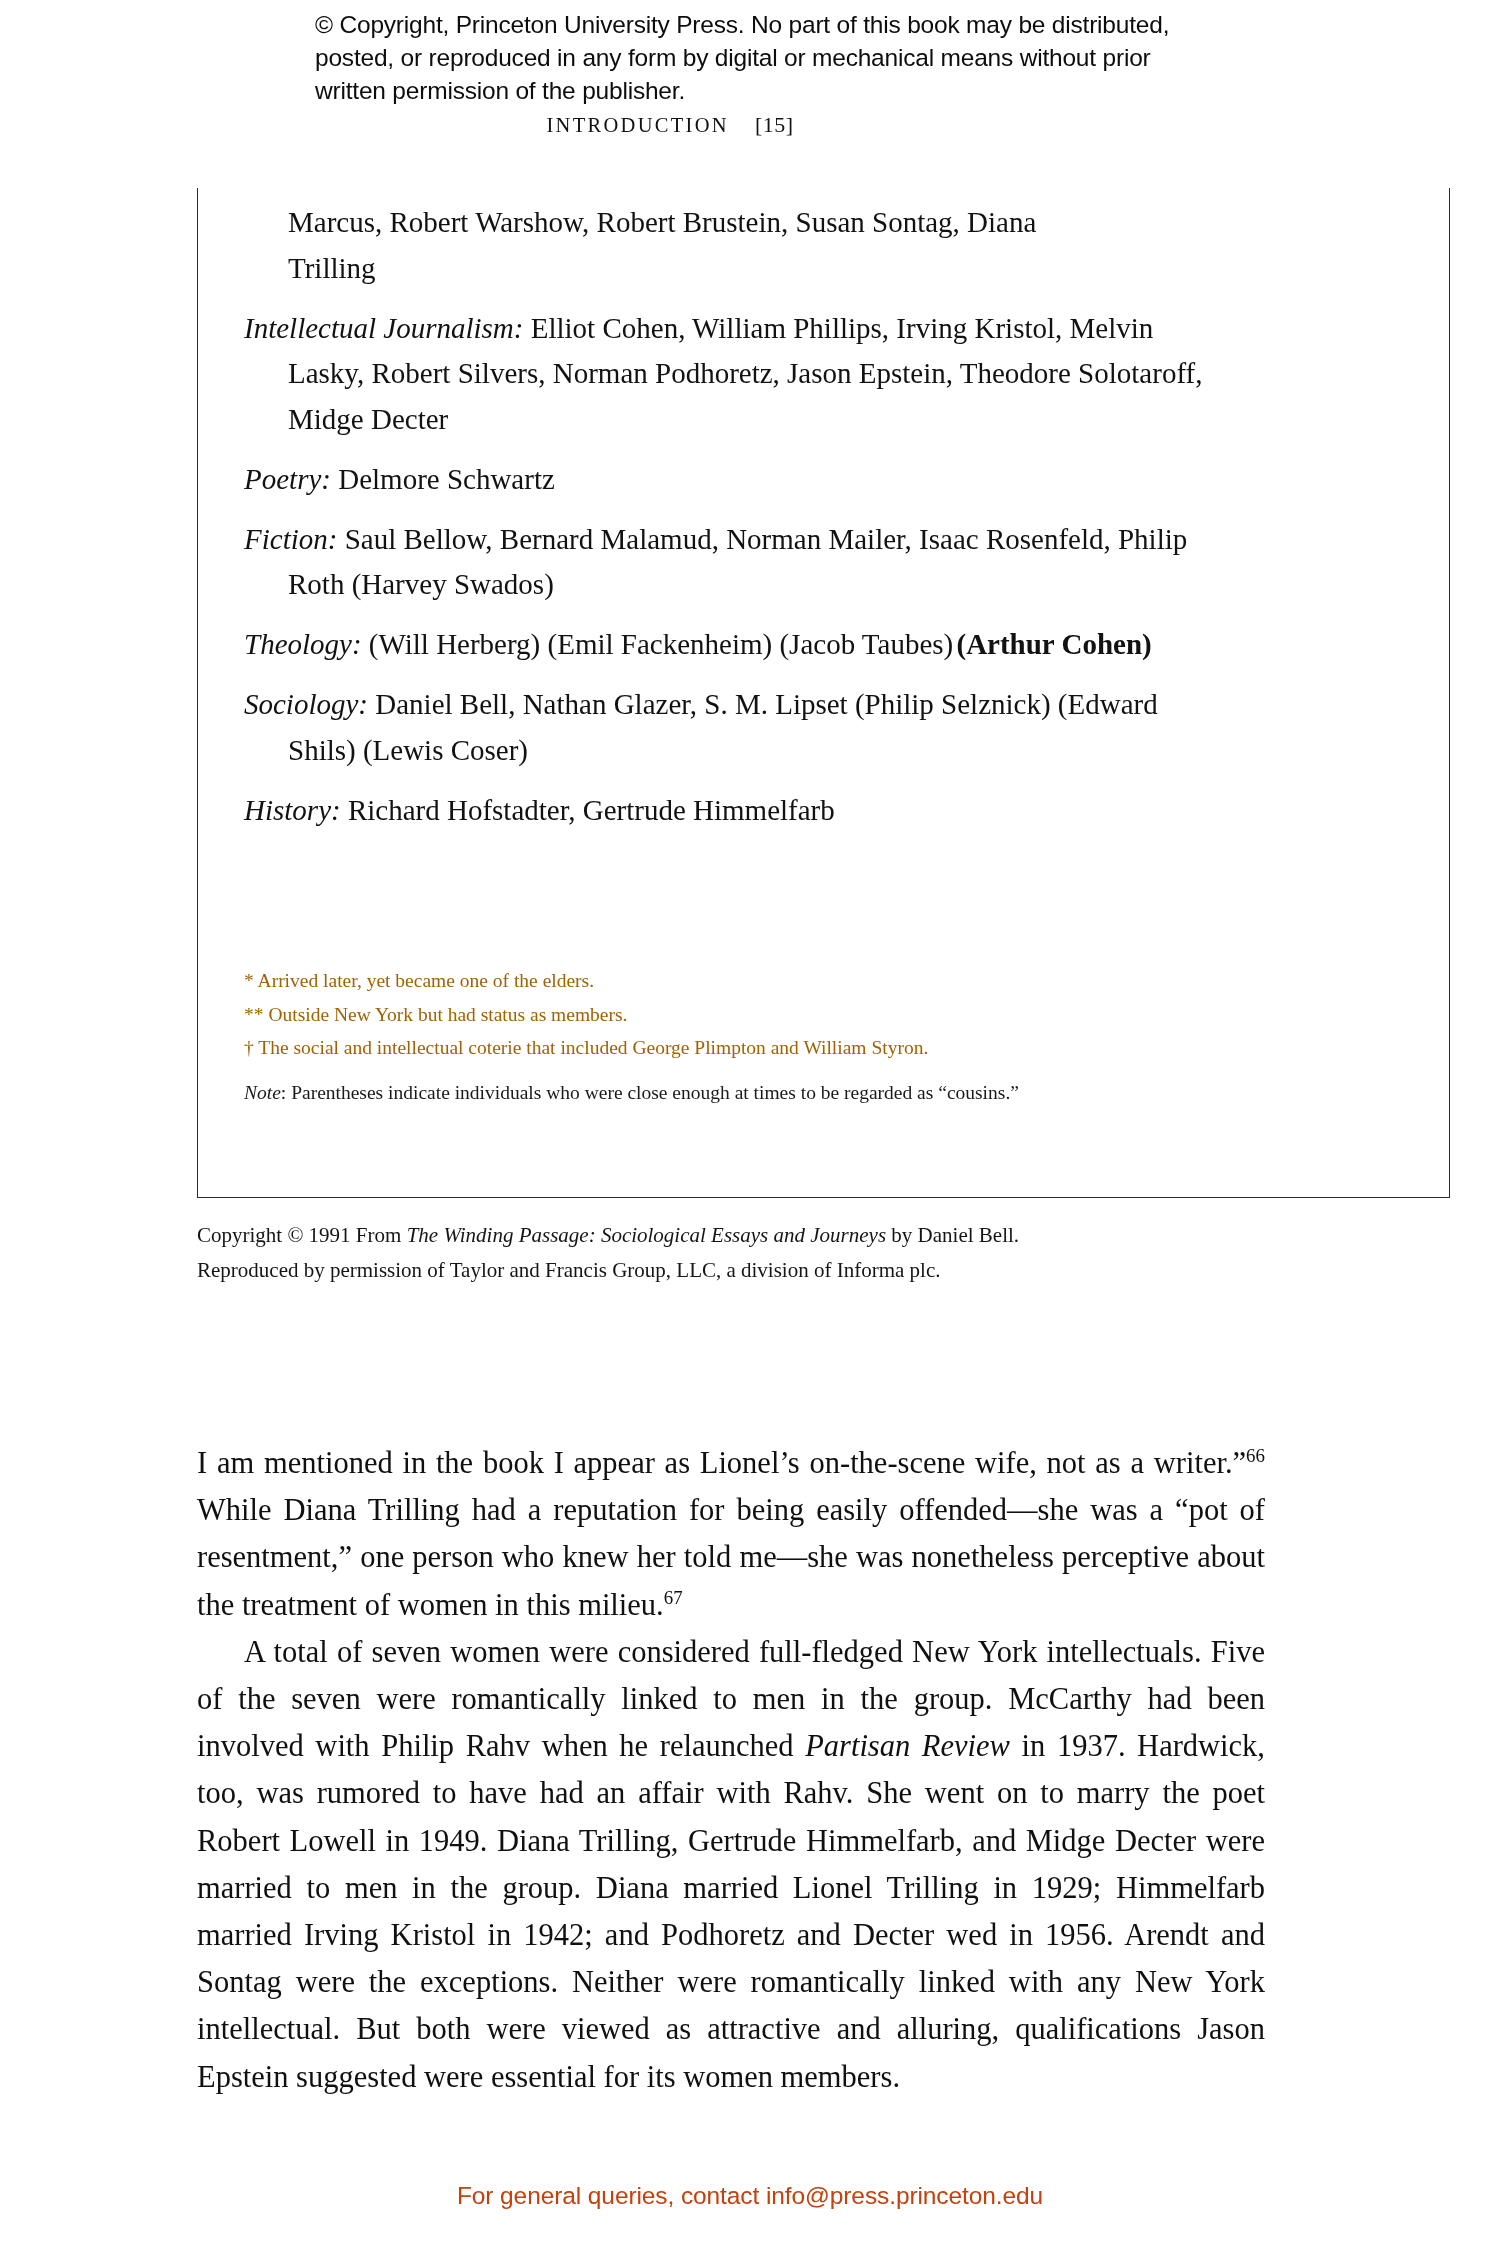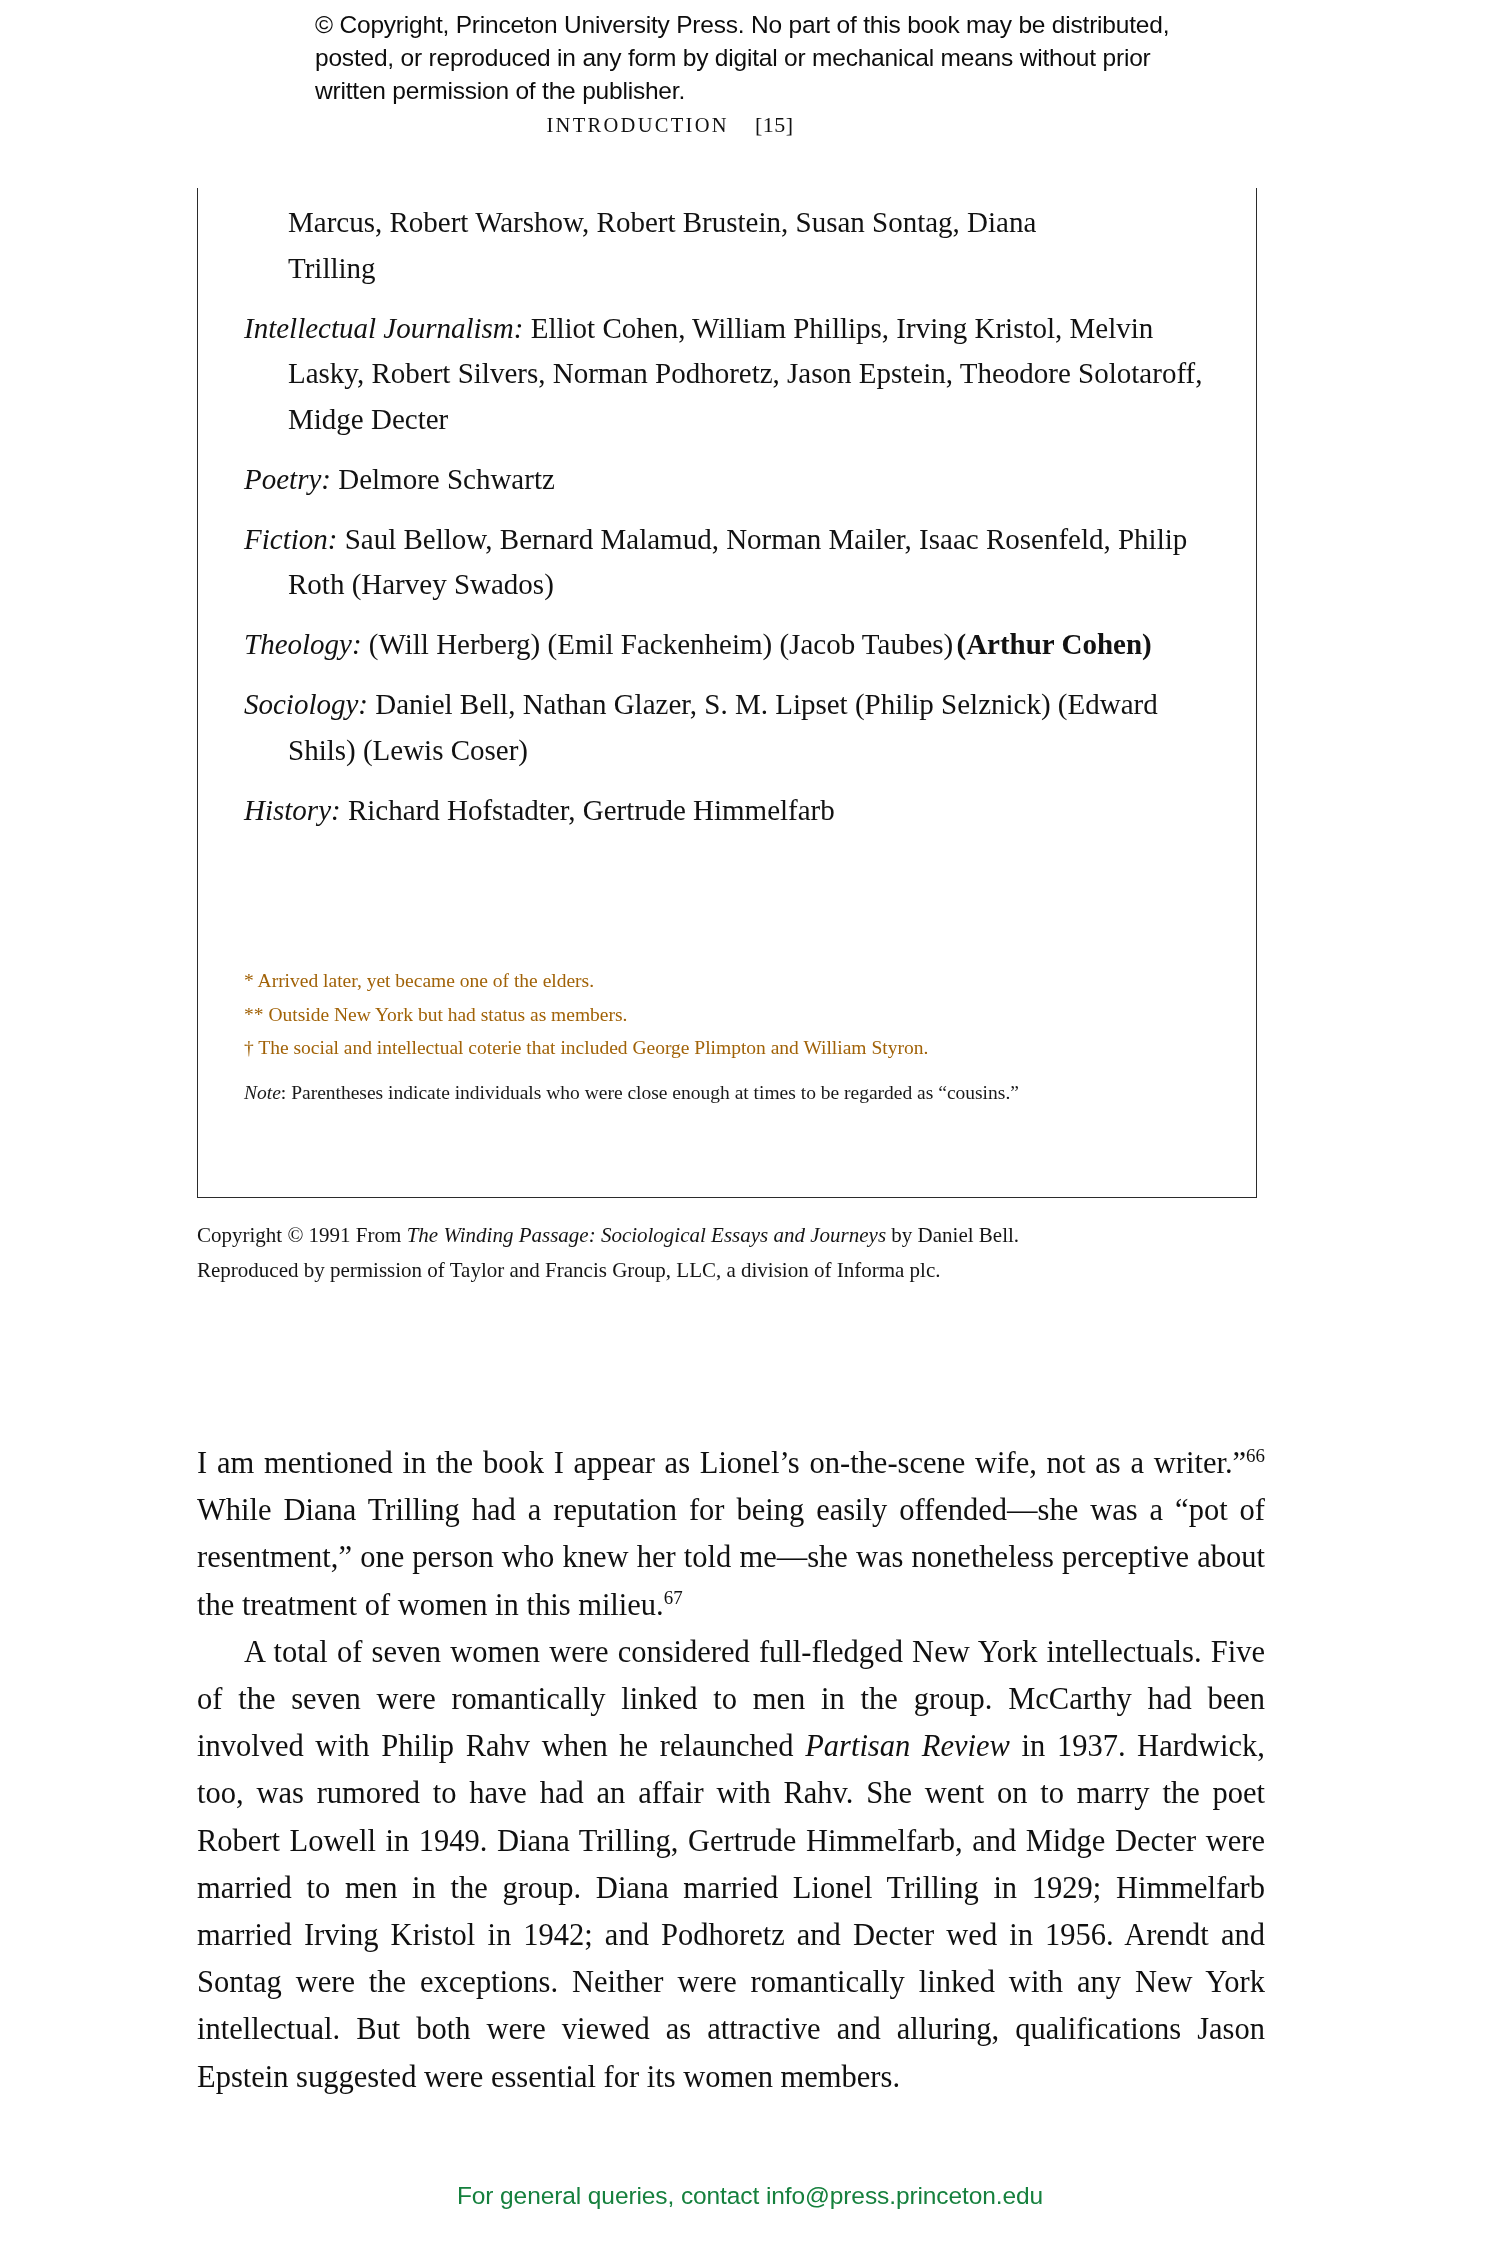--- a/index.html
+++ b/index.html
@@ -50,21 +50,21 @@
     margin-left: 26px;
     font-size: 22px;
     letter-spacing: 0.5px;
   }
 
   
   #figure-box {
     position: absolute;
     left: 197px;
     top: 188px;
-    width: 1060px;
+    width: 1253px;
     height: 1010px;
     box-sizing: border-box;
     border: 1.6px solid #2b2b2b;
     border-top: none;
     background: #ffffff;
   }
 
   #box-inner {
     position: absolute;
     left: 46px;
@@ -163,21 +163,21 @@
 
   
   #page-footer {
     position: absolute;
     left: 0;
     top: 2182px;
     width: 1500px;
     text-align: center;
     font-family: "Liberation Sans", "DejaVu Sans", sans-serif;
     font-size: 24.5px;
-    color: #15803d;
+    color: #c2410c;
     letter-spacing: -0.1px;
   }
 </style>
 </head>
 <body>
 
 <div id="copyright-notice">© Copyright, Princeton University Press. No part of this book may be distributed, posted, or reproduced in any form by digital or mechanical means without prior written permission of the publisher.</div>
 
 <div id="running-head">
   <span class="rh-label">INTRODUCTION</span><span class="rh-folio">[15]</span>

